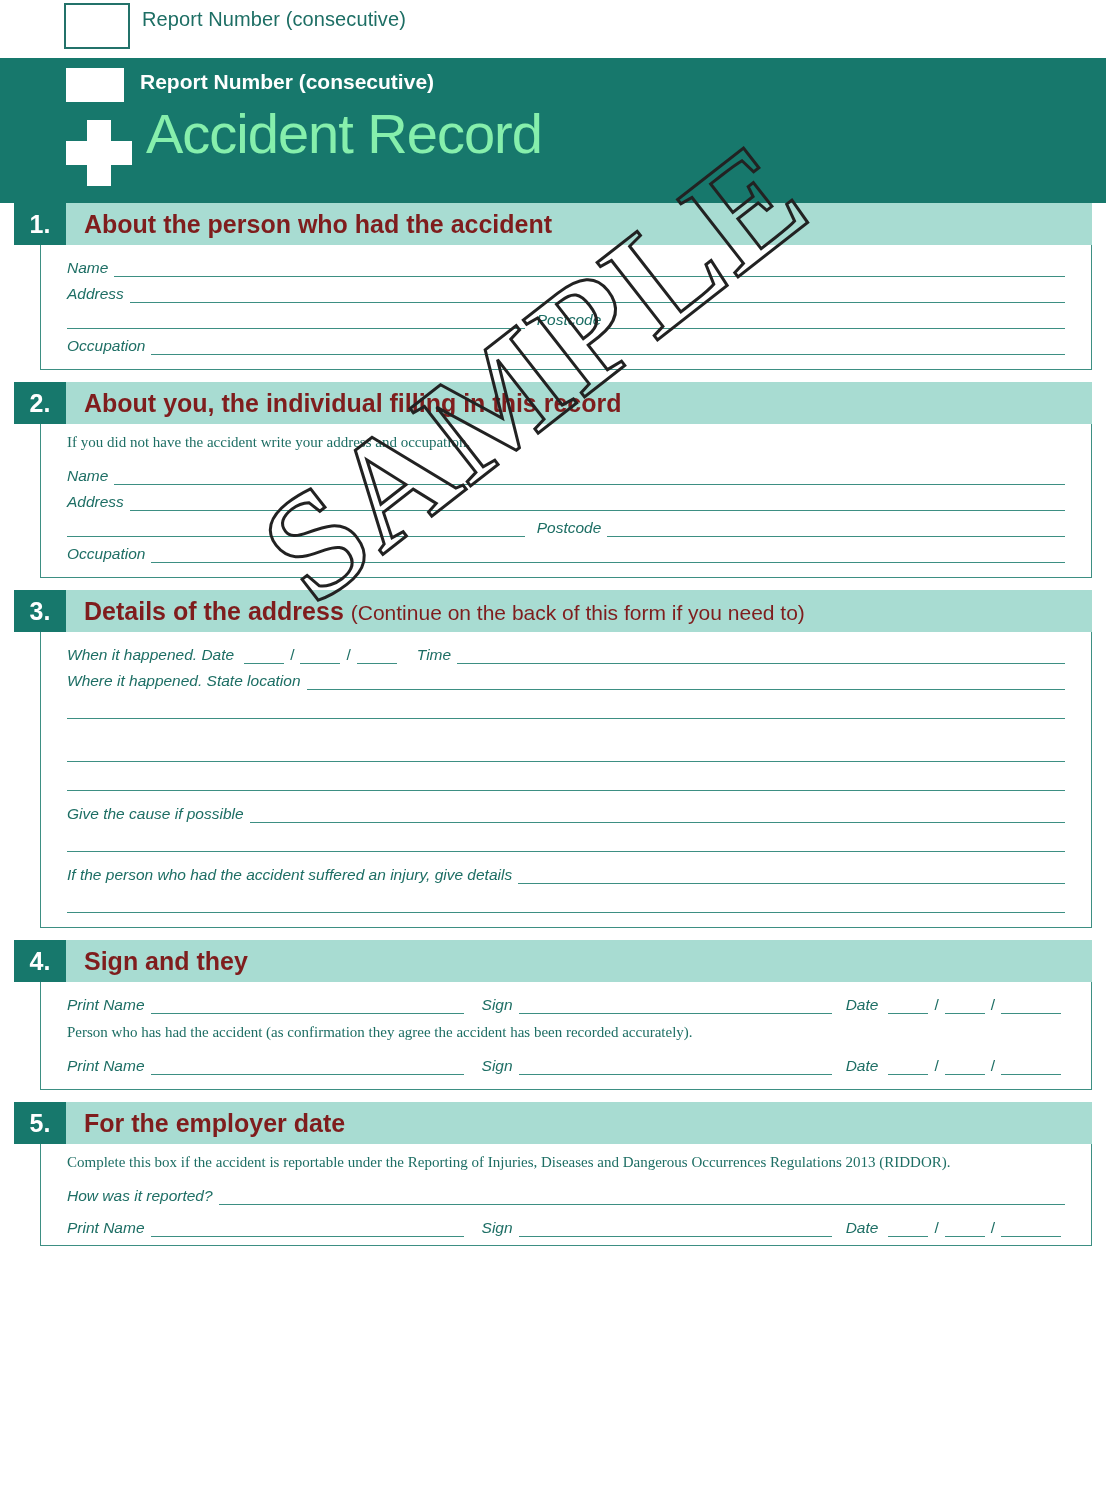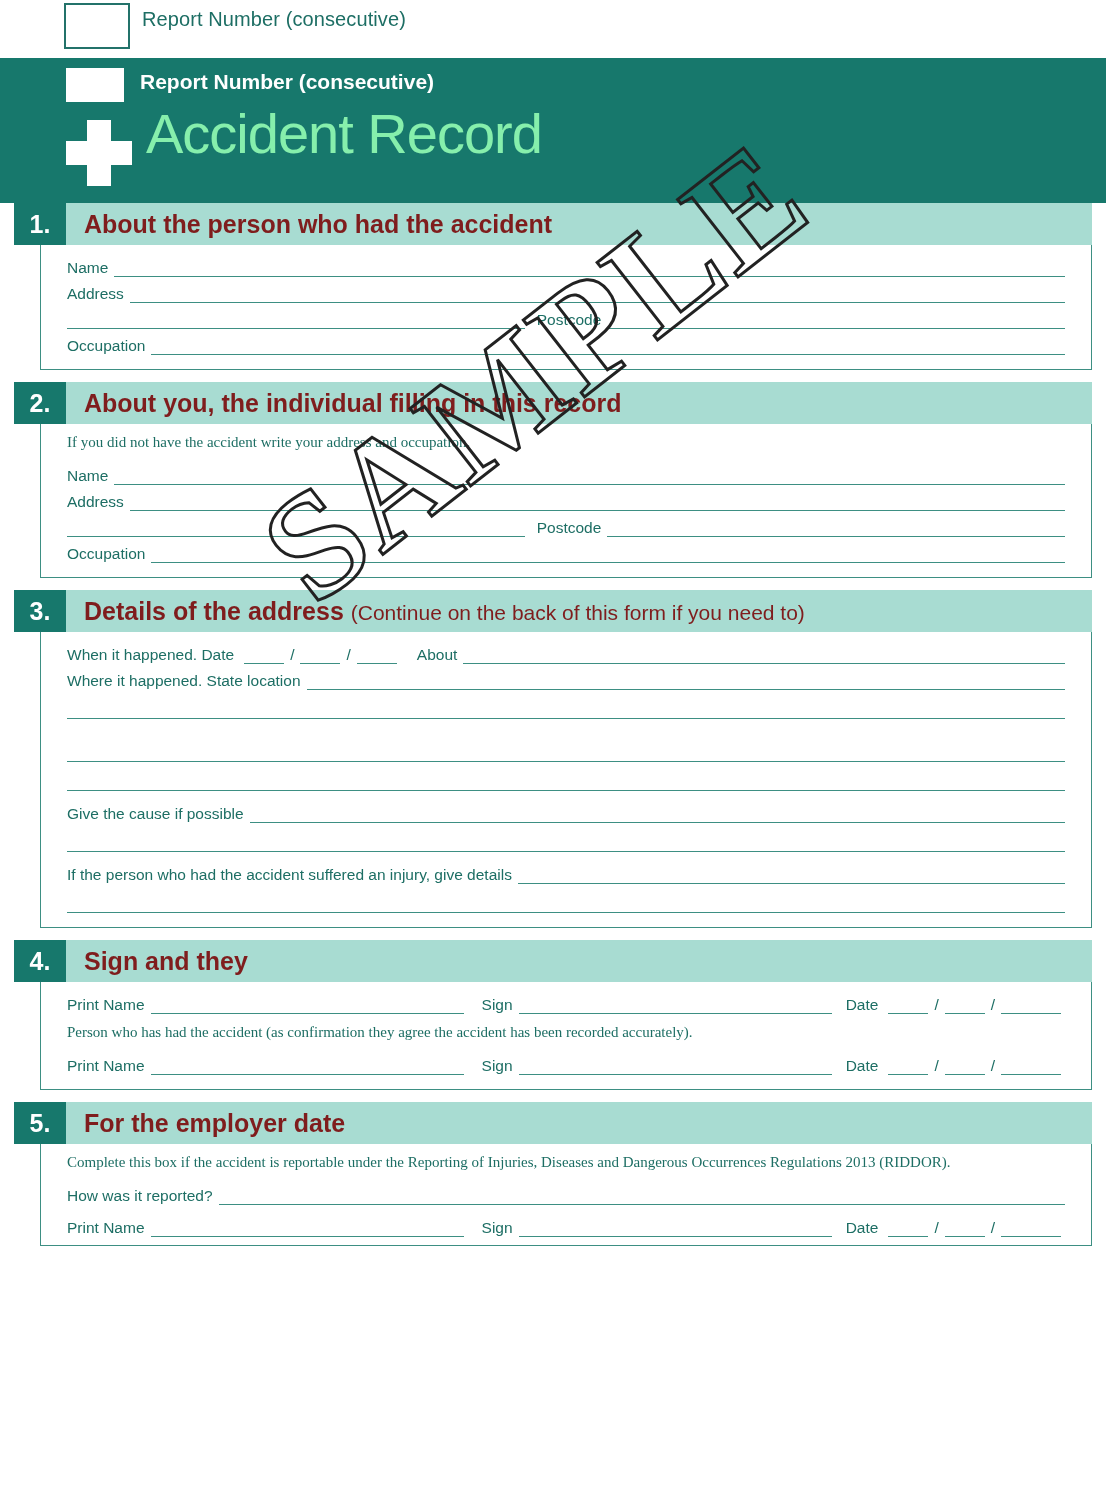--- a/index.html
+++ b/index.html
@@ -73,21 +73,21 @@
     background:#fff;
   }
   .gap{height:12px;}
   .bar-wrap{margin:0 14px 0 14px;}
 
   .row{
     display:flex;align-items:flex-end;
     font-size:15.5px;color:#1d6e64;
     padding:0 26px;
   }
-  .lbl{white-space:nowrap;padding-right:6px;}
+  .lbl{white-space:nowrap;padding-right:6px;font-style:italic;}
   .line{
     flex:1;border-bottom:1px solid #3d8f83;height:17px;
   }
   .note{
     font-size:15px;padding:10px 26px 2px 26px;color:#1d6e64;font-family:Liberation Serif, serif;
   }
   .blank-line{
     margin:0 26px;border-bottom:1px solid #3d8f83;height:20px;
   }
   .spacer8{height:8px;}
@@ -212,21 +212,21 @@
     <div class="spacer14"></div>
     <div class="row">
       <span class="lbl">When it happened. Date</span>
       <span class="dateslots">
         <span class="dl"></span>
           <span class="slash">/</span>
         <span class="dl"></span>
           <span class="slash">/</span>
         <span class="dl"></span>
       </span>
-      <span class="lbl" style="padding-left:16px">About</span>
+      <span class="lbl" style="padding-left:16px">Time</span>
       <span class="line"></span>
     </div>
     <div class="spacer8"></div>
     <div class="row">
       <span class="lbl">Where it happened. State location</span>
       <span class="line"></span>
     </div>
     <div class="spacer8"></div>
     <div class="blank-line"></div>
     <div class="spacer14"></div>

